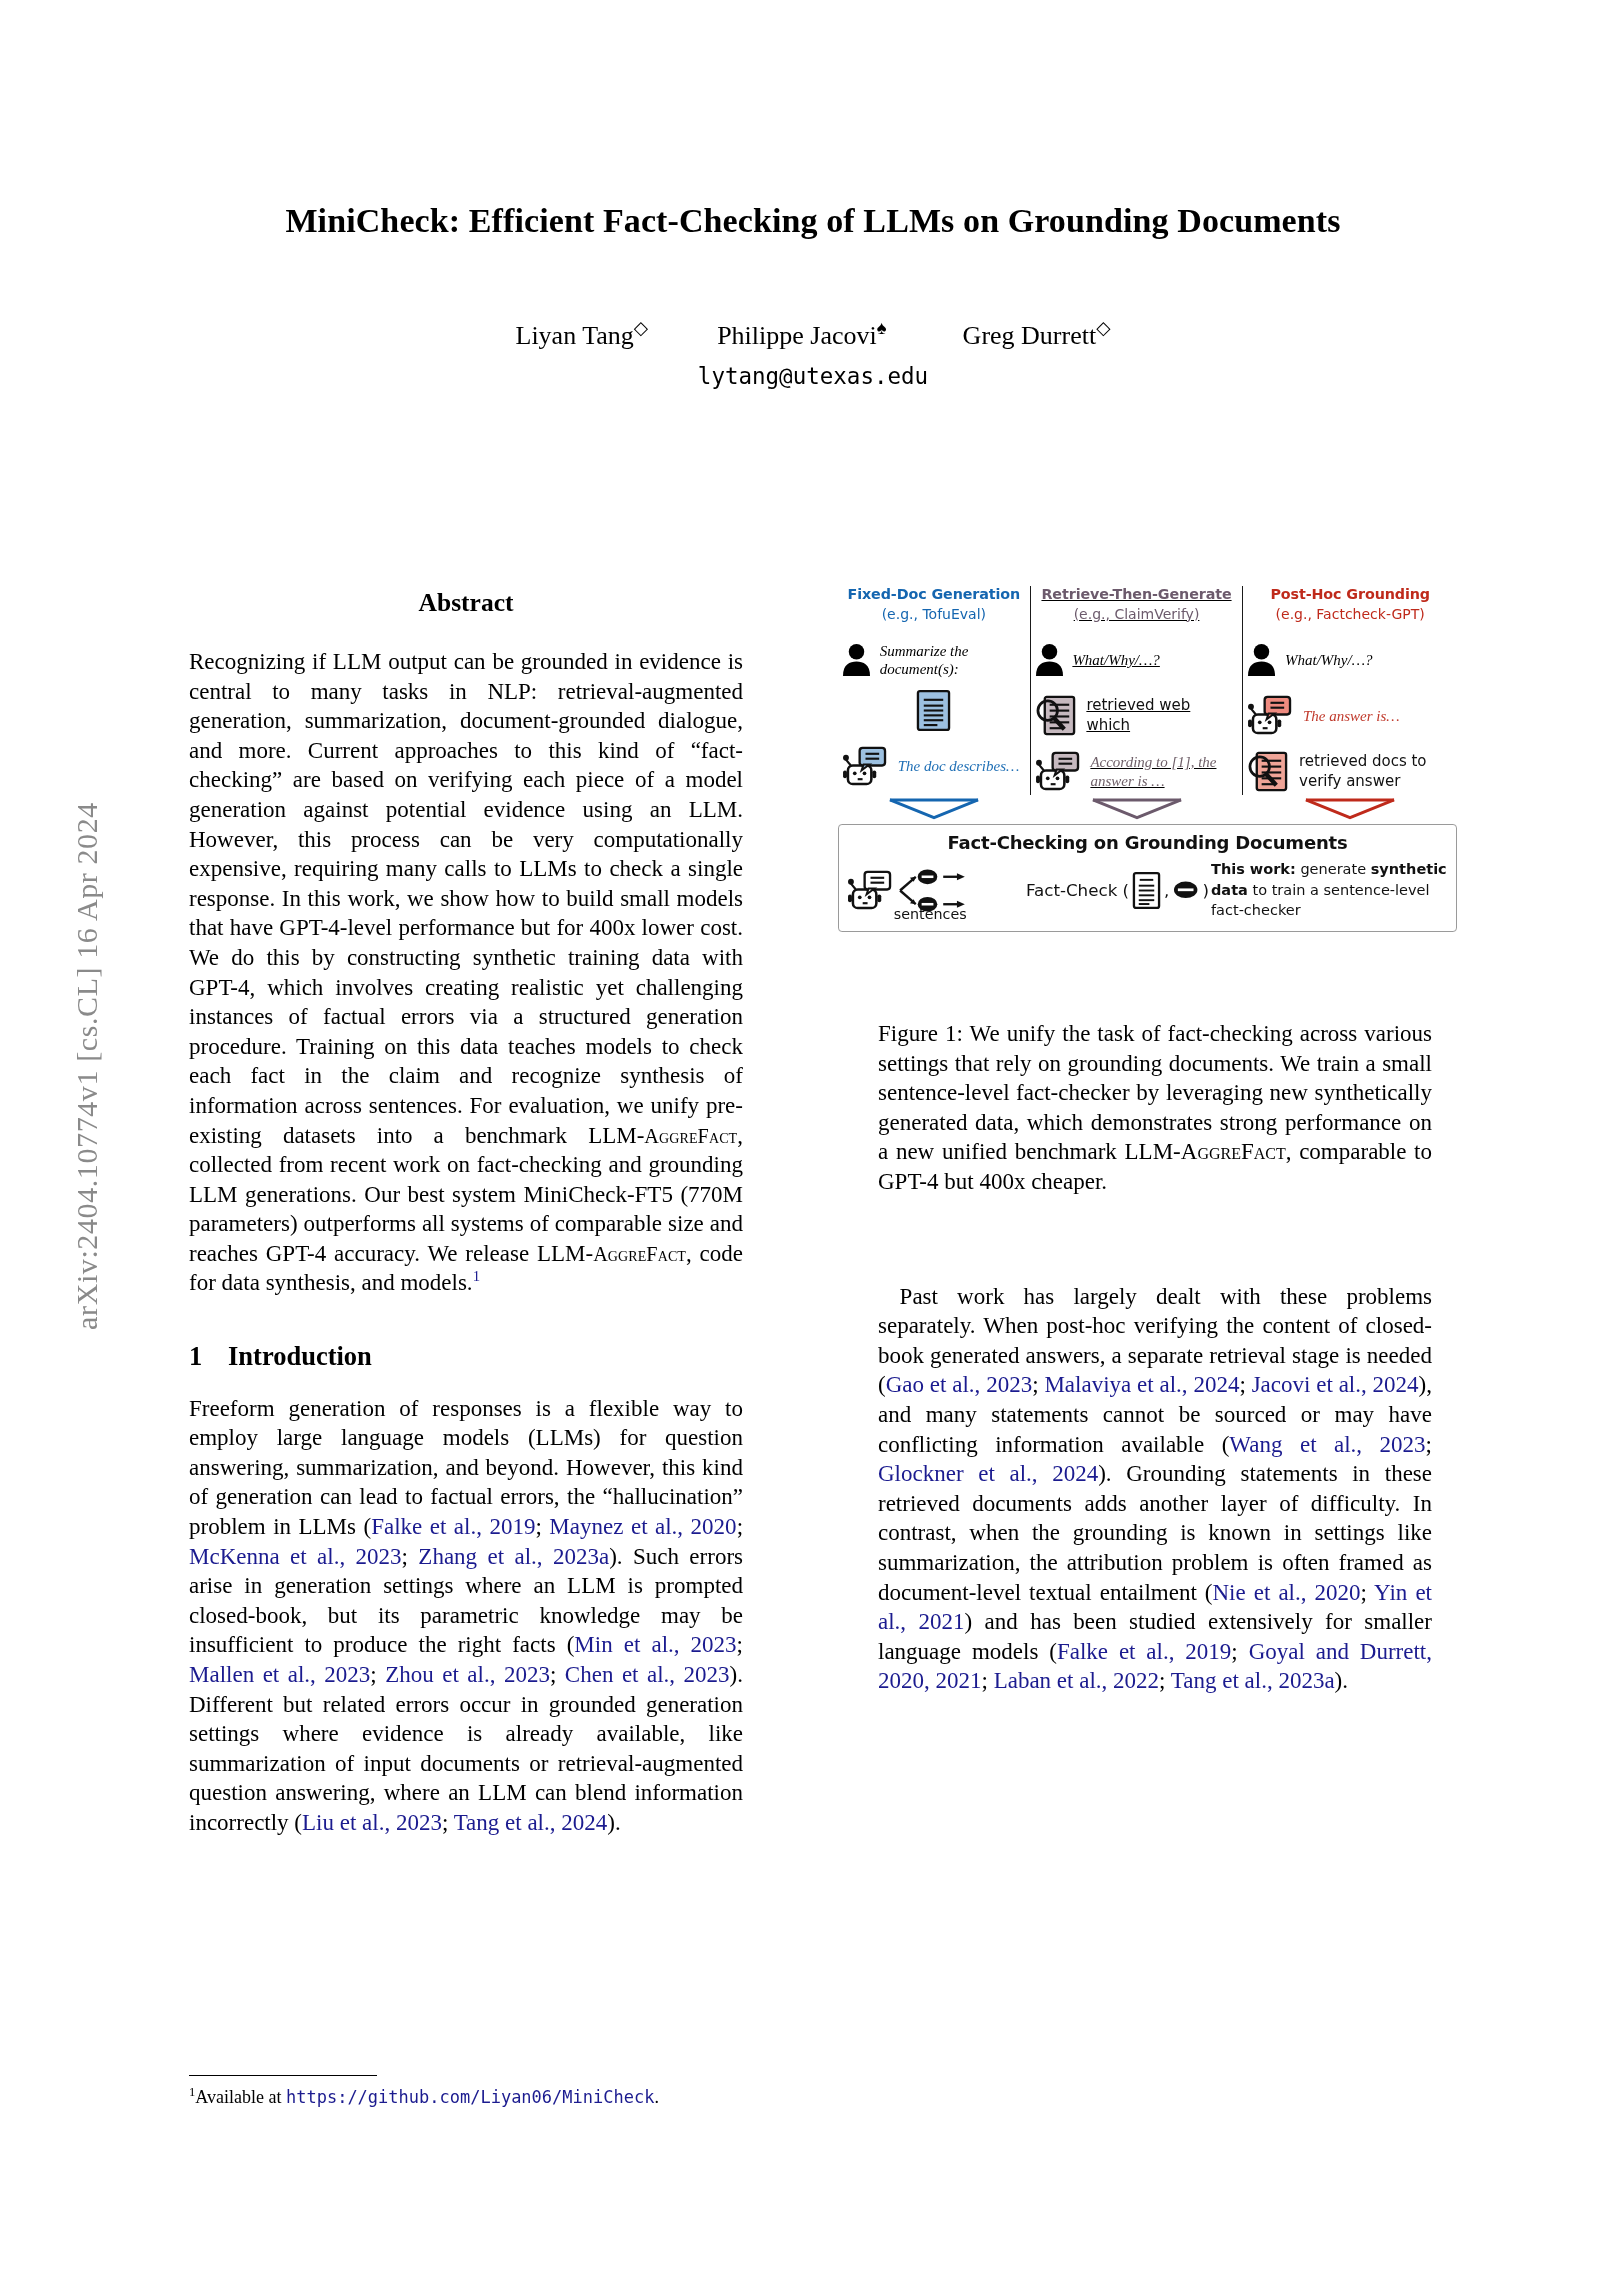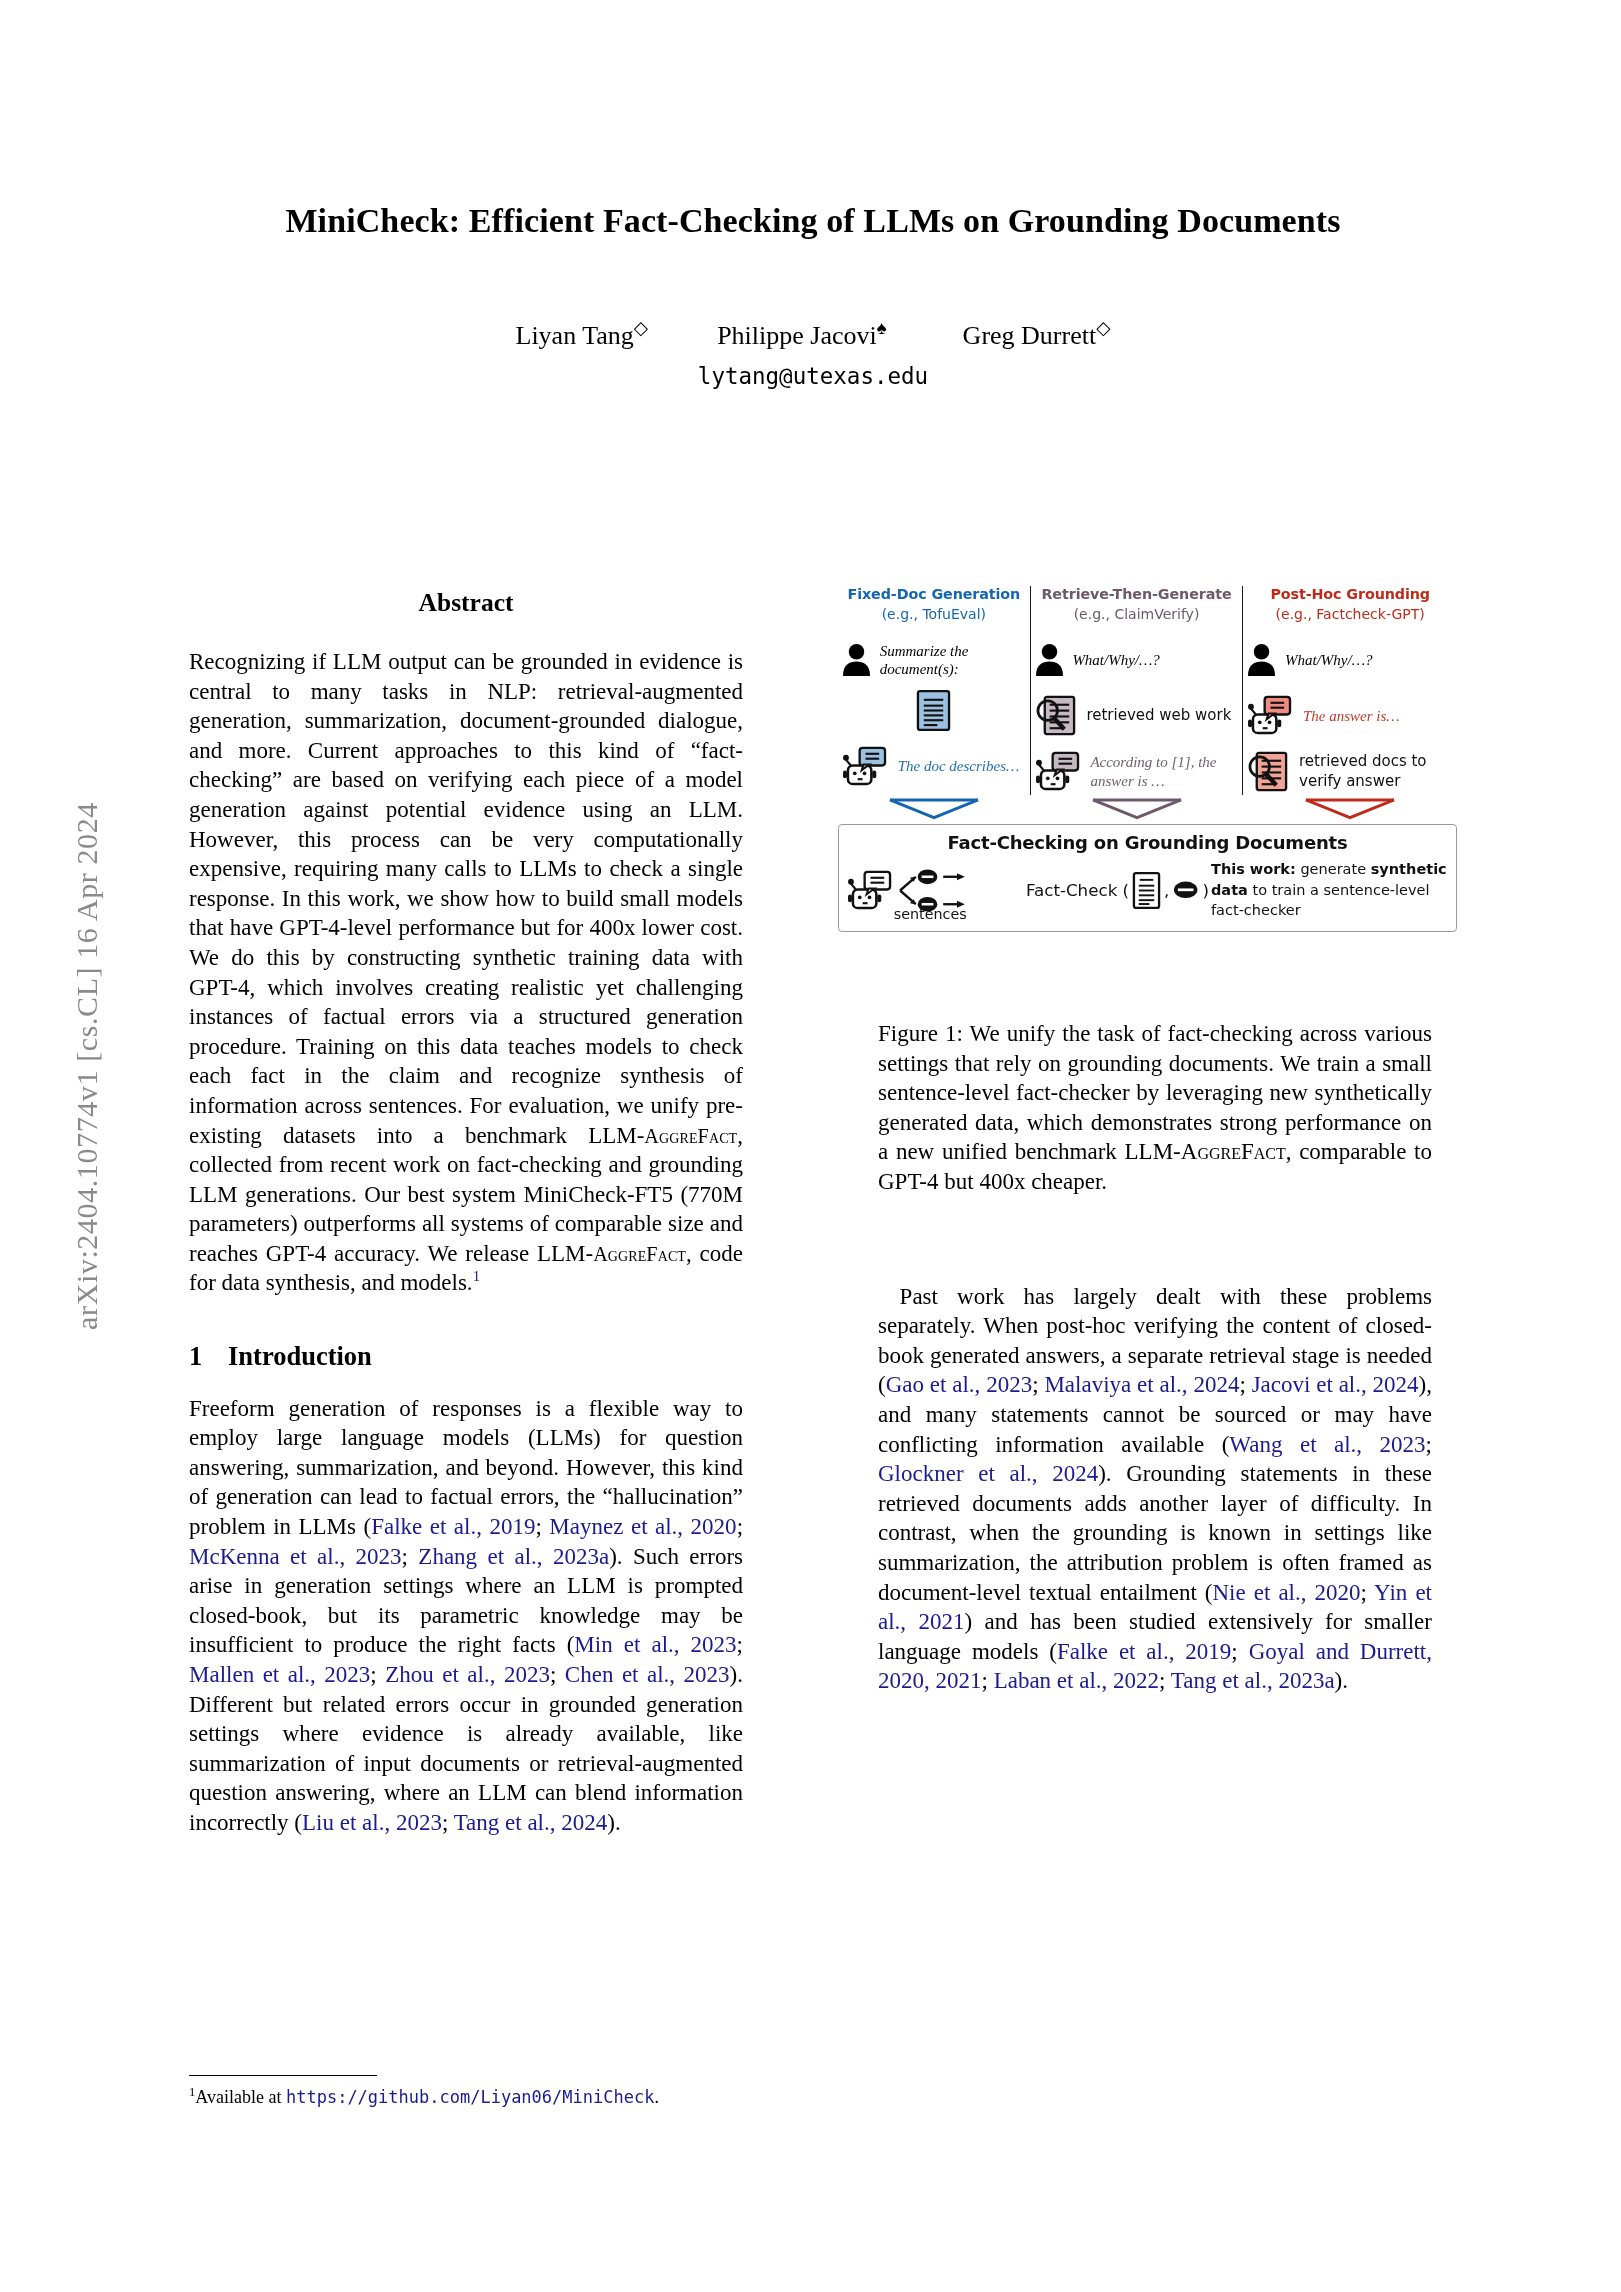--- a/index.html
+++ b/index.html
@@ -110,21 +110,21 @@
   }
   #fig-top{
     display:flex;
     width:619px;
   }
   .fig-col{
     box-sizing:border-box;
     padding:0 3.9px;
   }
   .fig-col.c1{ width:192px; }
-  .fig-col.c2{ width:214px; border-left:1.6px solid #1a1a1a; border-right:1.6px solid #1a1a1a; }
+  .fig-col.c2{ width:214px; border-left:1.6px solid #1a1a1a; border-right:1.6px solid #1a1a1a;text-decoration:underline; }
   .fig-col.c3{ width:214px; }
 
   .fc-head{
     text-align:center;
     font-family:"DejaVu Sans", sans-serif;
     font-weight:bold;
     font-size:14.3px;
     letter-spacing:-0.1px;
     line-height:1.16;
   }
@@ -324,21 +324,21 @@
                   <line x1="15" y1="11" x2="35" y2="11"></line>
                   <line x1="15" y1="17" x2="35" y2="17"></line>
                   <line x1="15" y1="23" x2="35" y2="23"></line>
                   <line x1="15" y1="29" x2="35" y2="29"></line>
                   <line x1="15" y1="35" x2="29" y2="35"></line>
                 </g>
               <circle cx="13" cy="17" r="10" fill="none" stroke="#111" stroke-width="2.8"></circle>
               <line x1="19" y1="24" x2="30" y2="36" stroke="#111" stroke-width="4.4"></line>
             </svg>
           </span>
-          <span class="row-text plain">retrieved web work</span>
+          <span class="row-text plain">retrieved web which</span>
         </div>
 
         <div class="fig-row">
           <span class="icon-slot">
             <svg width="47" height="41" viewBox="0 0 48 42">
               <circle cx="4" cy="12" r="3" fill="#111"></circle>
                 <line x1="4" y1="14" x2="9" y2="20" stroke="#111" stroke-width="2.2"></line>
               <rect x="6" y="20" width="24" height="19" rx="5" fill="#fff" stroke="#111" stroke-width="2.6"></rect>
               <circle cx="13" cy="28" r="1.9" fill="#111"></circle>
                 <circle cx="23" cy="28" r="1.9" fill="#111"></circle>

